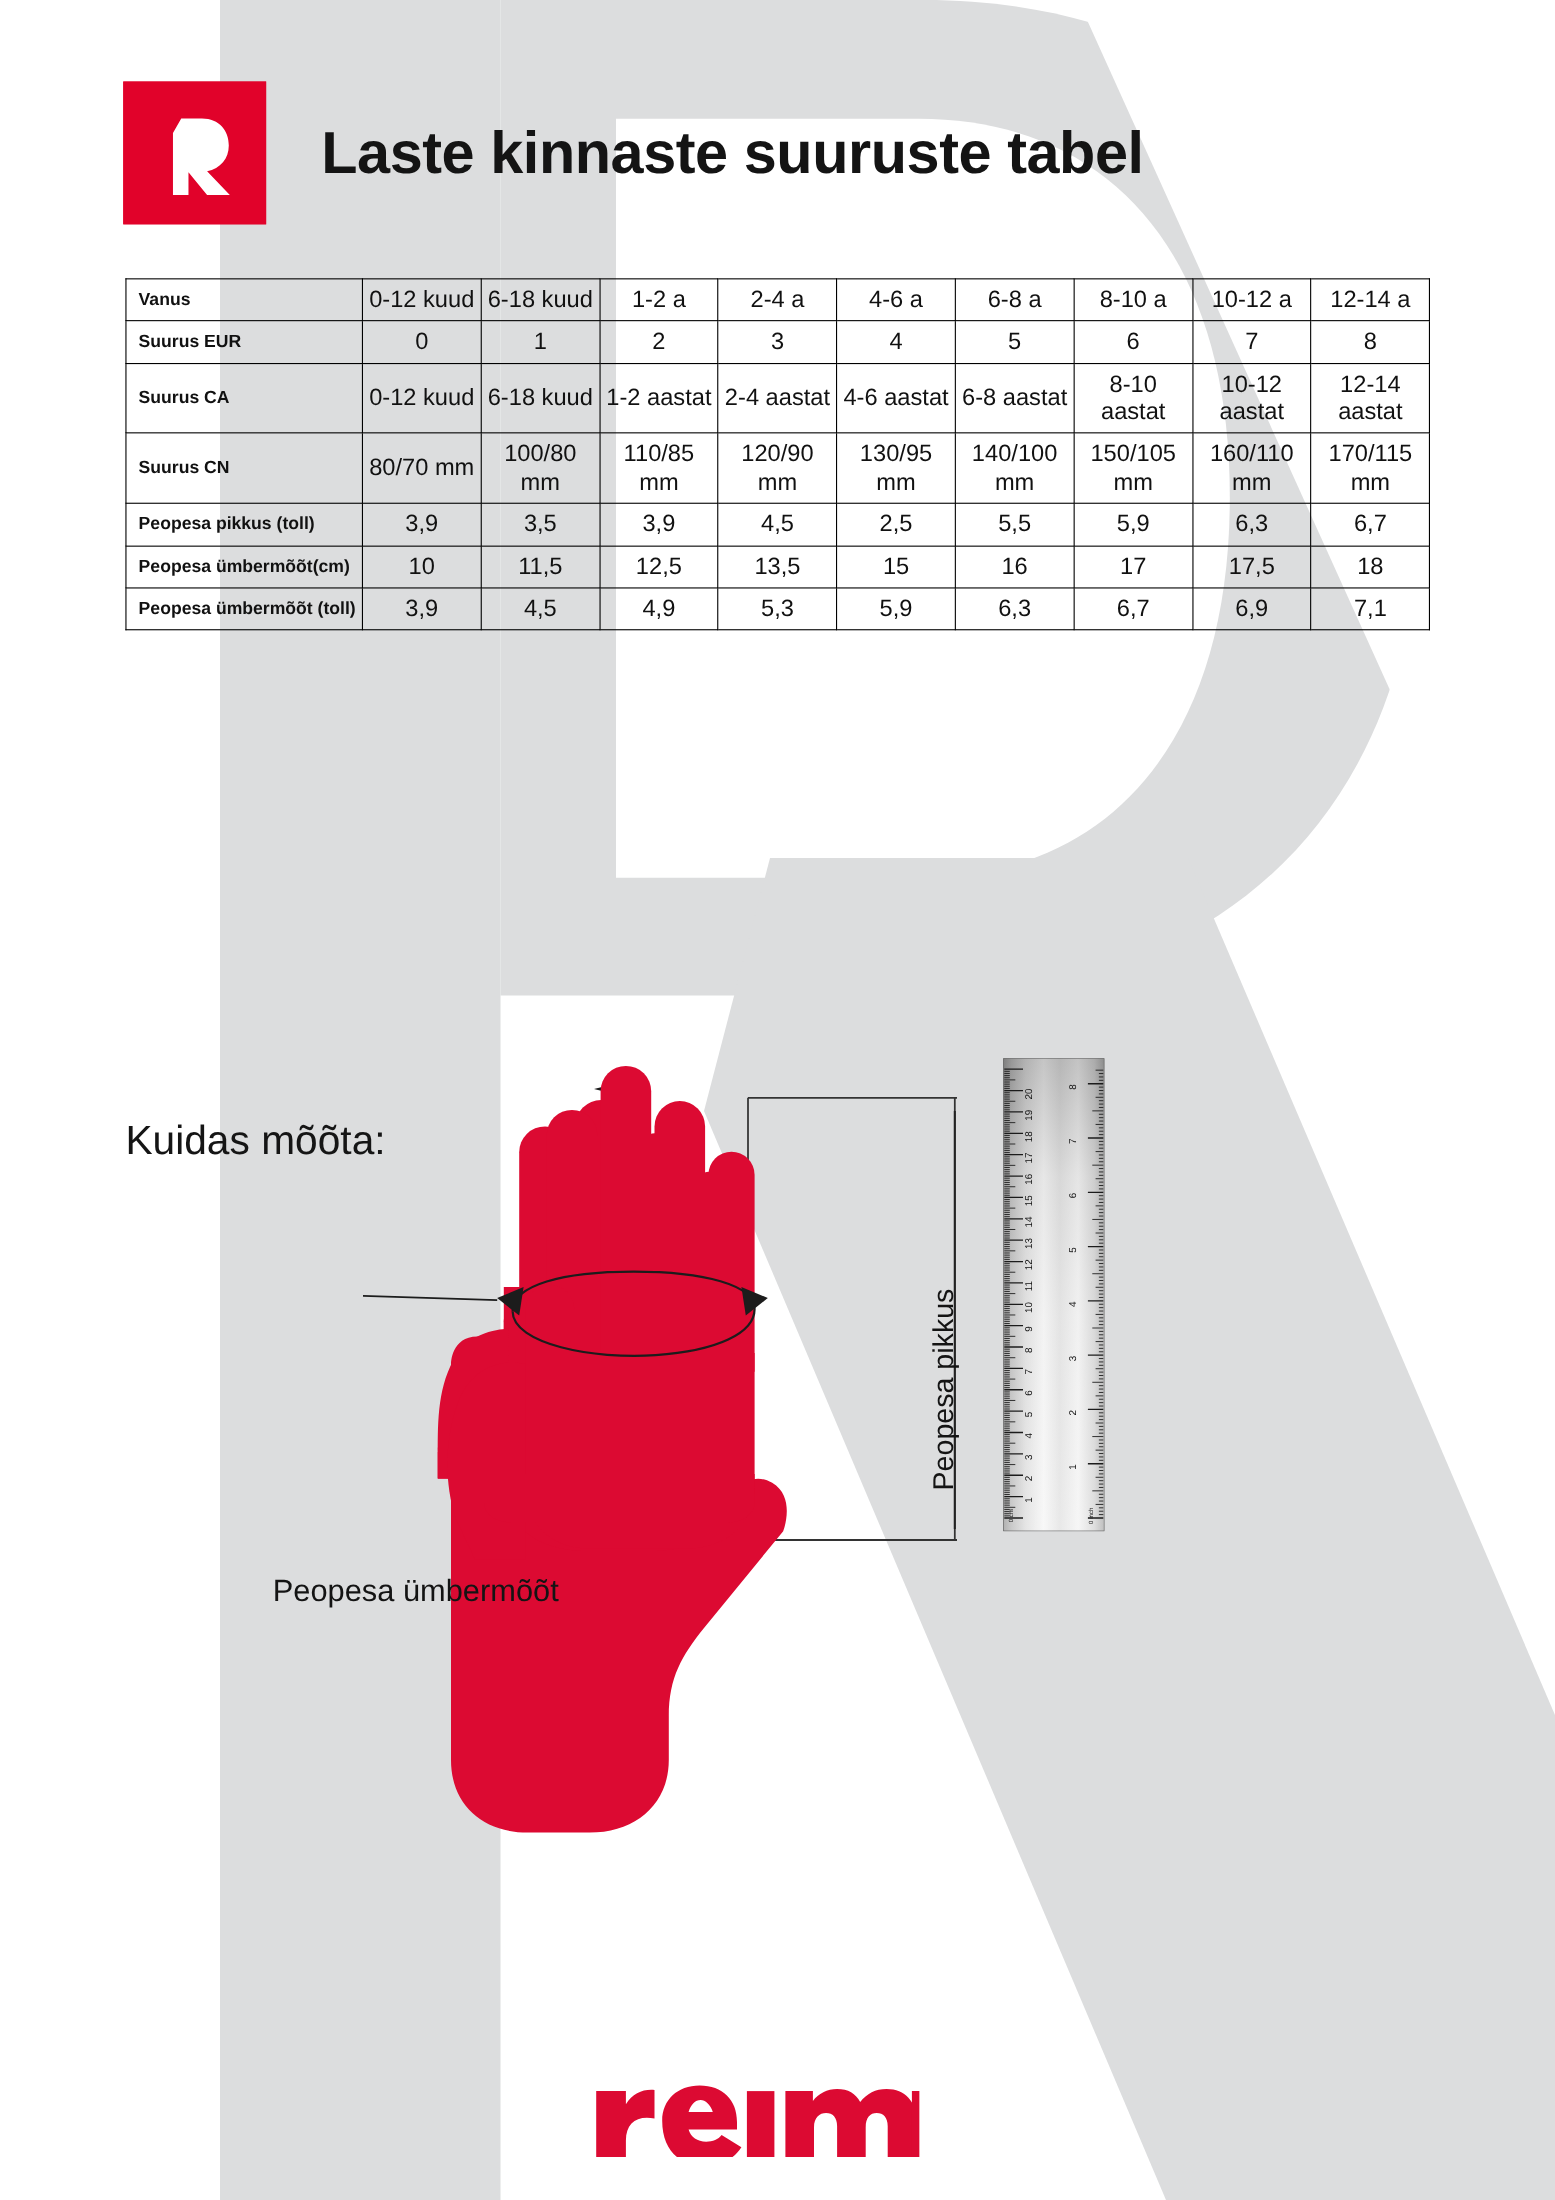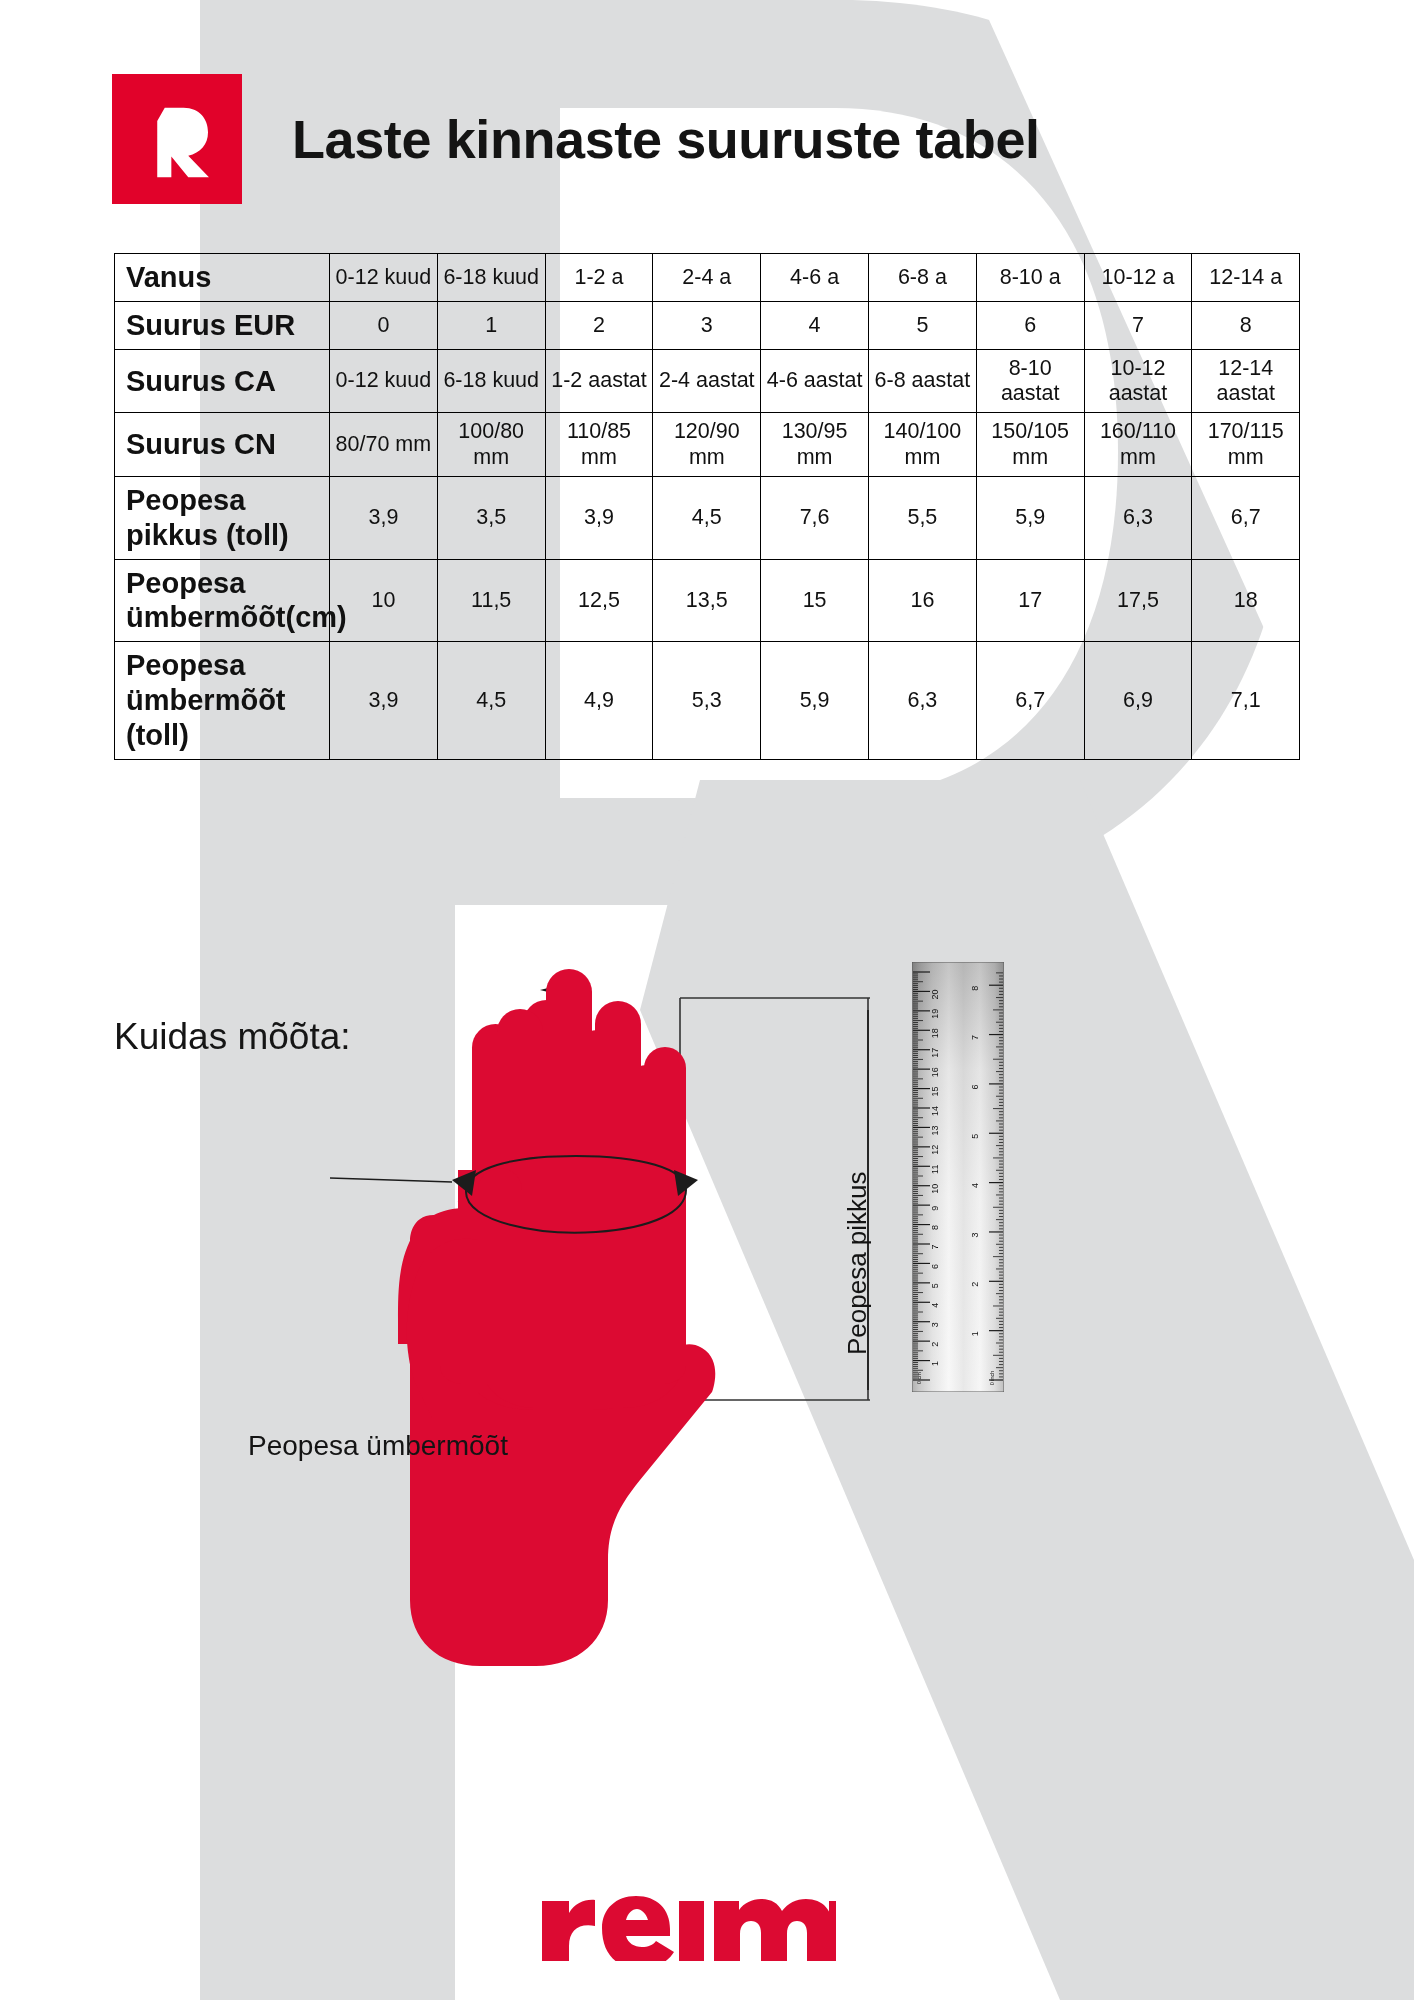--- a/index.html
+++ b/index.html
@@ -75,21 +75,21 @@
     vertical-align: middle;
     padding: 6px 2px;
     line-height: 1.18;
     font-weight: normal;
   }
   #size-table td.rowhead, #size-table th.rowhead {
     text-align: left;
     font-weight: bold;
     padding-left: 11px;
     padding-right: 4px;
-    font-size: 29px;
+    font-size: 16px;
     line-height: 1.2;
   }
   #size-table col.c-head { width: 215px; }
   #size-table col.c-val  { width: 107.8px; }
 
   
   #howto-title {
     position: absolute;
     left: 114px;
     top: 1016px;
@@ -248,21 +248,21 @@
           <td>150/105 mm</td>
           <td>160/110 mm</td>
           <td>170/115 mm</td>
         </tr>
         <tr>
           <td class="rowhead">Peopesa pikkus (toll)</td>
           <td>3,9</td>
           <td>3,5</td>
           <td>3,9</td>
           <td>4,5</td>
-          <td>7,6</td>
+          <td>2,5</td>
           <td>5,5</td>
           <td>5,9</td>
           <td>6,3</td>
           <td>6,7</td>
         </tr>
         <tr>
           <td class="rowhead">Peopesa ümbermõõt(cm)</td>
           <td>10</td>
           <td>11,5</td>
           <td>12,5</td>

